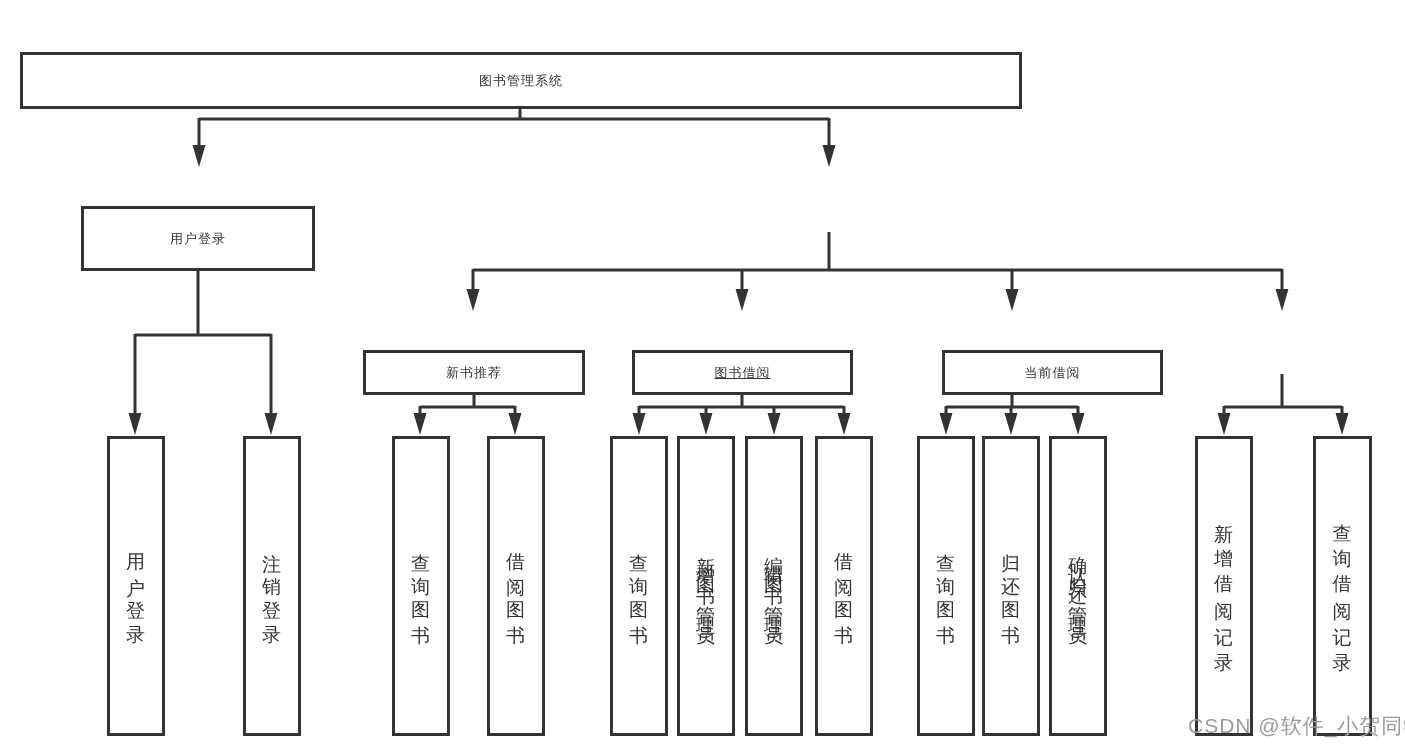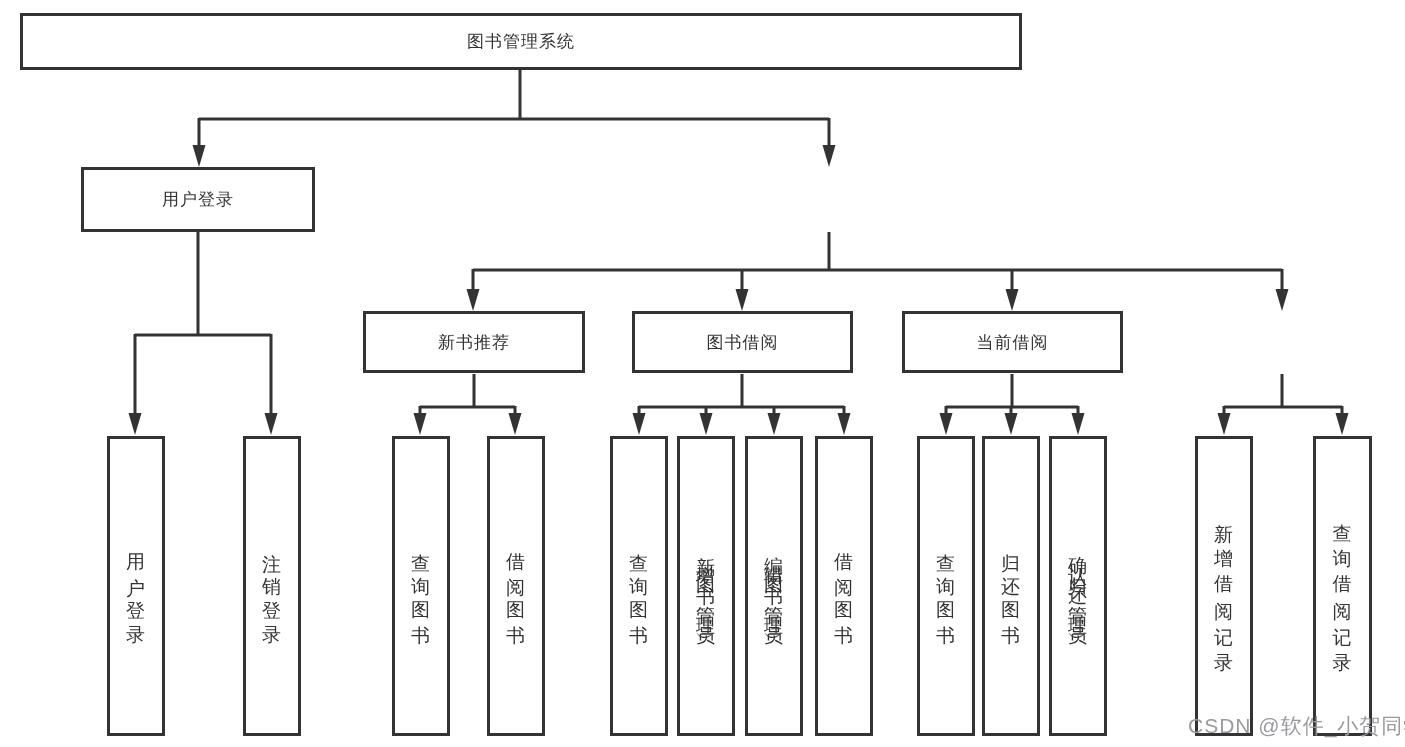--- a/index.html
+++ b/index.html
@@ -5,29 +5,29 @@
   html,body { margin:0; padding:0; background:#fff; }
   .canvas {
     position:relative; width:1405px; height:747px; background:#ffffff;
     font-family:"Liberation Sans","DejaVu Sans",sans-serif; overflow:hidden;
   }
   .connectors { position:absolute; left:0; top:0; z-index:1; }
   .node {
     position:absolute; box-sizing:border-box; z-index:2;
     border:3px solid #333333; background:#ffffff;
     display:flex; align-items:center; justify-content:center;
-    font-size:17px; color:#333333; letter-spacing:1px; white-space:nowrap;
+    font-size:13px; color:#333333; letter-spacing:1px; white-space:nowrap;margin-top:39px;
   }
   .node-root   { left:20px;   top:13px;  width:1002px; height:57px; }
   .node-l2a    { left:81px;   top:167px; width:234px;  height:65px; }
   .node-l2b    { left:711px;  top:167px; width:236px;  height:65px; }
-  .node-l3     { top:311px; height:62px; width:222px; }
+  .node-l3     { top:311px; height:45px; width:222px; }
   .node-l3a    { left:363px;  }
-  .node-l3b    { left:632px;  width:221px; }
-  .node-l3c    { left:902px;  width:221px; }
+  .node-l3b    { left:632px;  width:221px;text-decoration:underline; }
+  .node-l3c    { left:942px;  width:221px; }
   .node-l3d    { left:1172px; width:221px; }
   .leaf {
     position:absolute; box-sizing:border-box; z-index:2;
     top:436px; height:300px; width:58px;
     border:3px solid #333333; background:#ffffff;
     display:flex; align-items:center; justify-content:center;
   }
   .leaf span {
     writing-mode:vertical-rl; text-orientation:mixed;
     font-size:19px; line-height:1; color:#333333; letter-spacing:24px;

